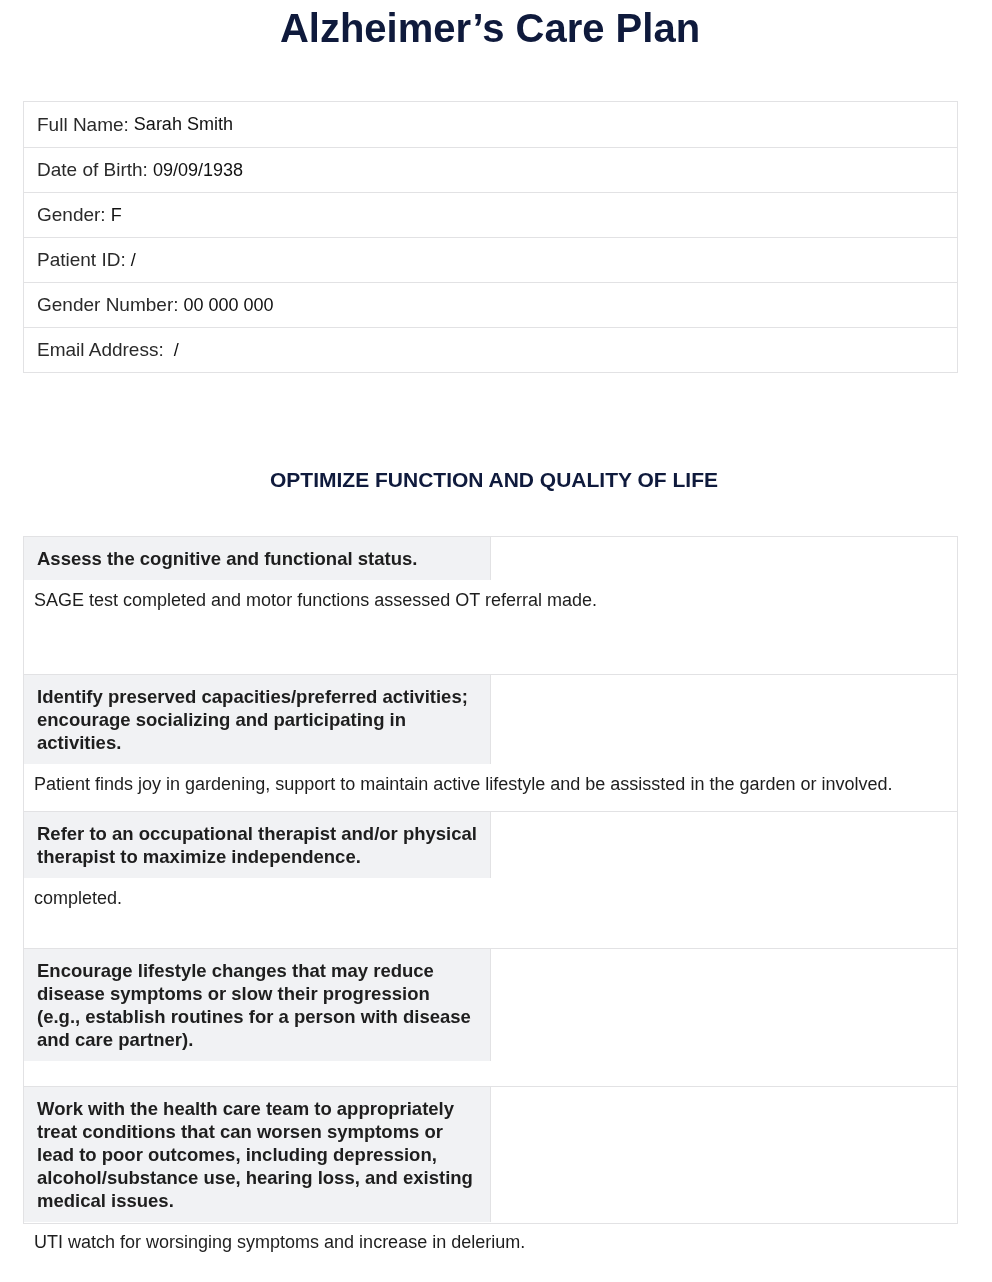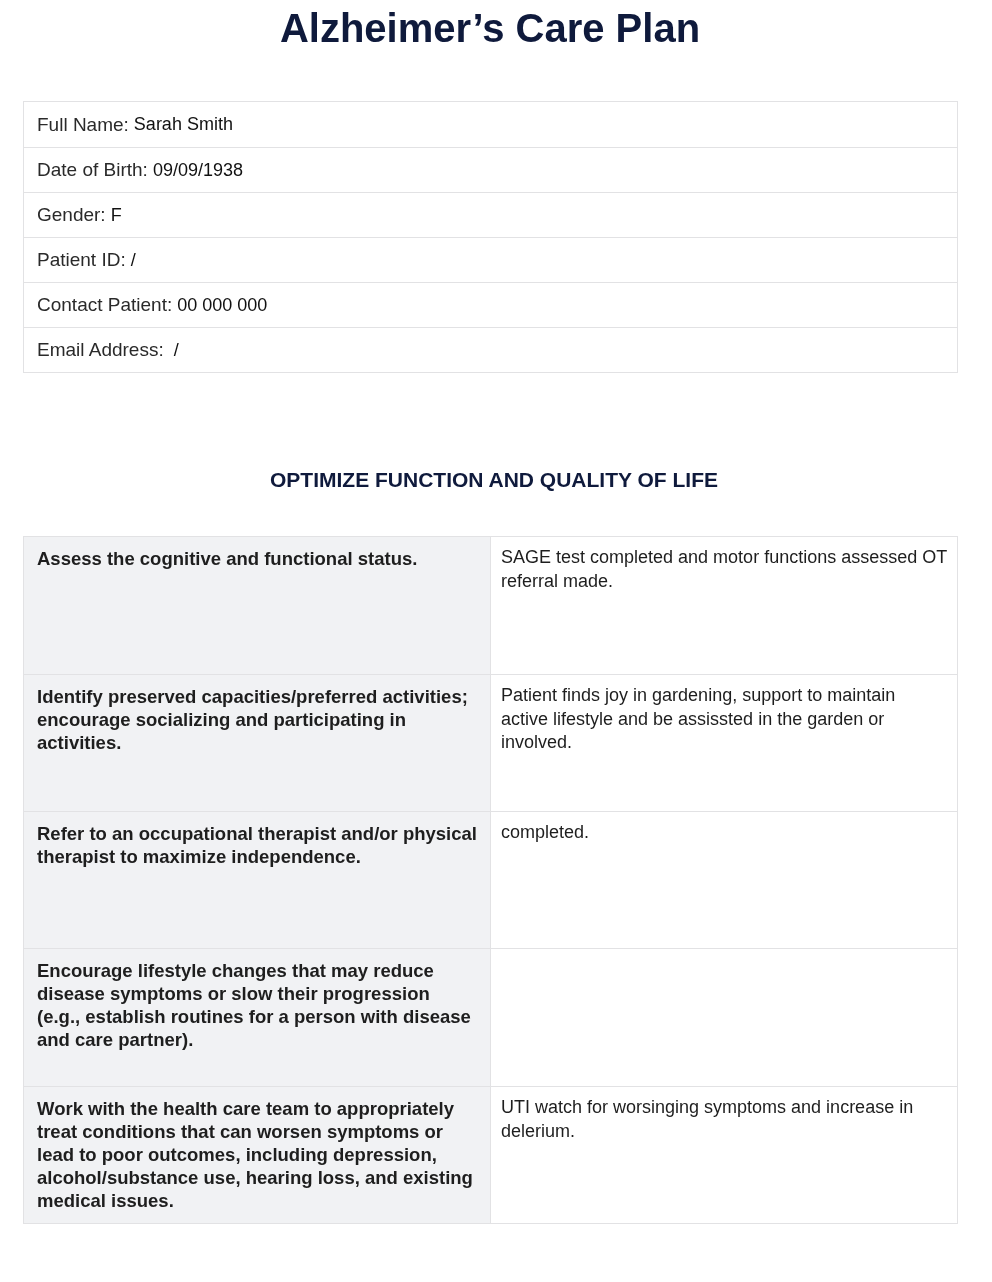--- a/index.html
+++ b/index.html
@@ -6,21 +6,21 @@
   body { width: 992px; height: 1282px; position: relative; font-family: "Liberation Sans", sans-serif; color: #1f1f1f; }
   .title { position: absolute; top: 6px; left: 0; width: 980px; text-align: center; font-size: 40px; font-weight: bold; color: #0f1a3c; margin: 0; }
   .info-table { position: absolute; top: 101px; left: 23px; width: 935px; border: 1px solid #e2e2e4; box-sizing: border-box; }
   .info-row { height: 45px; border-top: 1px solid #e2e2e4; display: flex; align-items: center; padding-left: 13px; font-size: 19px; box-sizing: border-box; }
   .info-row:first-child { border-top: none; }
   .info-header { background: #f1f2f4; font-weight: bold; }
   .info-label { color: #2a2a2a; text-align: center; }
   .info-value { color: #111; margin-left: 5px; font-size: 18px; }
   .section-heading { position: absolute; top: 464px; left: 0; width: 980px; text-align: center; font-size: 21px; font-weight: bold; color: #0f1a3c; margin: 4px; }
   .plan-table { position: absolute; top: 536px; left: 23px; width: 935px; border: 1px solid #e2e2e4; box-sizing: border-box; border-collapse: collapse; }
-  .plan-row { display: flex; height: 137px; border-top: 1px solid #e2e2e4; box-sizing: border-box; }
+  .plan-row { display: flex; height: 137px; border-top: 1px solid #e2e2e4; box-sizing: border-box; flex-direction: column; }
   .plan-row:first-child { border-top: none; }
   .plan-goal { width: 467px; background: #f1f2f4; padding: 10px 13px; box-sizing: border-box; font-size: 18.5px; font-weight: bold; line-height: 23px; color: #1e1e1e; border-right: 1px solid #e2e2e4; }
   .plan-note { flex: 1; padding: 9px 10px; box-sizing: border-box; font-size: 18px; line-height: 23.5px; color: #1e1e1e; }
 </style>
 </head>
 <body>
 
 <h1 class="title">Alzheimer’s Care Plan</h1>
 
 <div class="info-table">
@@ -34,21 +34,21 @@
   </div>
   <div class="info-row">
     <span class="info-label">Gender:</span>
     <span class="info-value">F</span>
   </div>
   <div class="info-row">
     <span class="info-label">Patient ID:</span>
     <span class="info-value">/</span>
   </div>
   <div class="info-row">
-    <span class="info-label">Contact Patient:</span>
+    <span class="info-label">Gender Number:</span>
     <span class="info-value">00 000 000</span>
   </div>
   <div class="info-row">
     <span class="info-label">Email Address:</span>
     <span class="info-value" style="white-space:pre;"> /</span>
   </div>
 </div>
 
 <h2 class="section-heading">OPTIMIZE FUNCTION AND QUALITY OF LIFE</h2>
 

